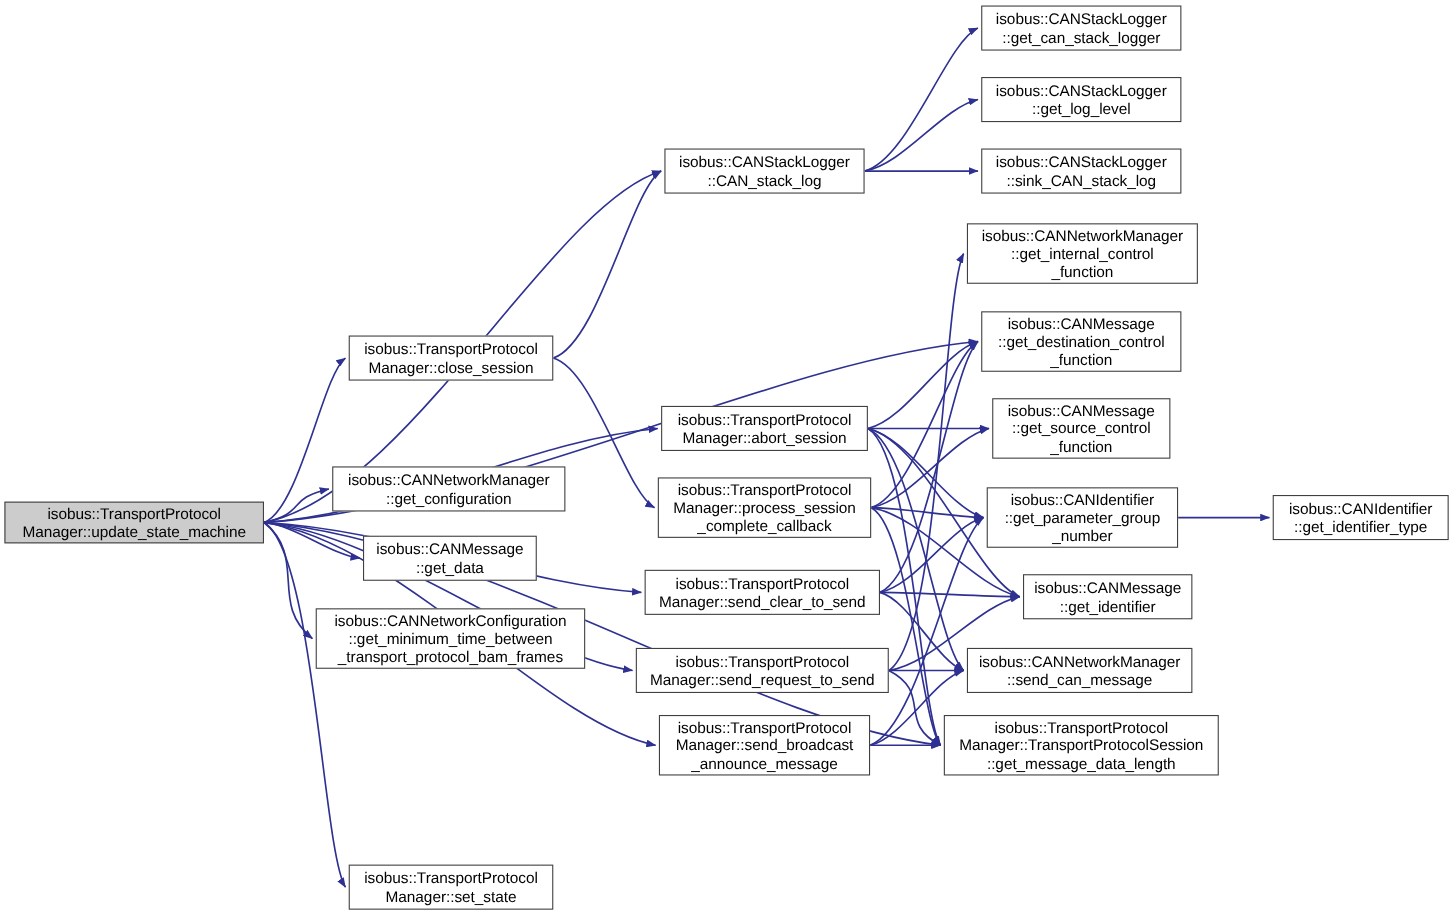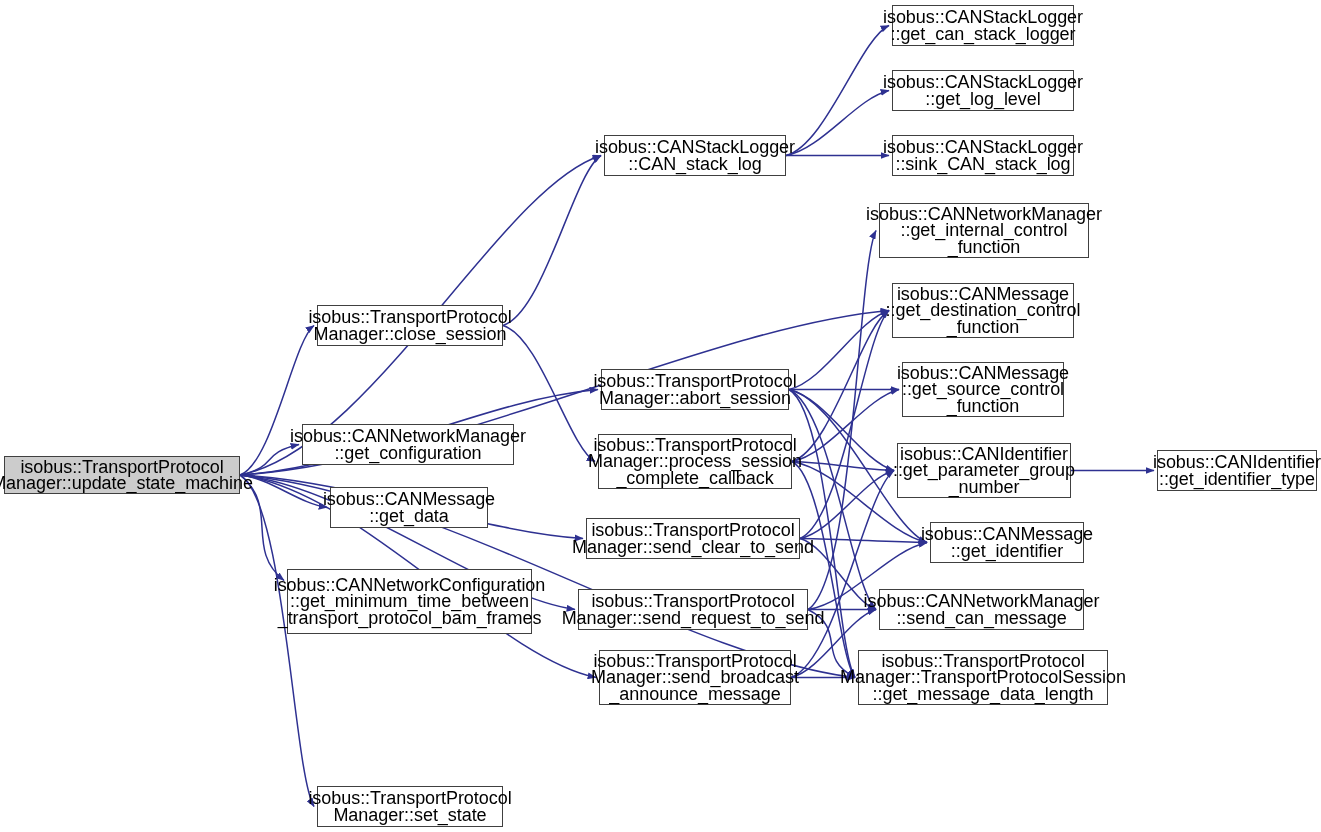--- a/index.html
+++ b/index.html
@@ -24,21 +24,21 @@
     width: 1321px;
     height: 832px;
   }
   .node-box {
     position: absolute;
     box-sizing: border-box;
     border: 1px solid #404040;
     background: #ffffff;
     color: #000000;
     font-family: "Liberation Sans", sans-serif;
-    font-size: 18px;
+    font-size: 14px;
     line-height: 16.4px;
     text-align: center;
     display: flex;
     align-items: center;
     justify-content: center;
     white-space: pre;
     letter-spacing: -0.05px;
   }
   .node-box.highlight {
     background: #cccccc;
@@ -135,21 +135,21 @@
 ::send_can_message</span></div>
       <div class="node-box" style="left: 858px; top: 650px; width: 250px; height: 55px;"><span class="node-label">isobus::TransportProtocol
 Manager::TransportProtocolSession
 ::get_message_data_length</span></div>
       <div class="node-box" style="left: 317px; top: 305px; width: 186px; height: 41px;"><span class="node-label">isobus::TransportProtocol
 Manager::close_session</span></div>
       <div class="node-box" style="left: 302px; top: 424px; width: 212px; height: 41px;"><span class="node-label">isobus::CANNetworkManager
 ::get_configuration</span></div>
       <div class="node-box" style="left: 330px; top: 487px; width: 158px; height: 41px;"><span class="node-label">isobus::CANMessage
 ::get_data</span></div>
-      <div class="node-box" style="left: 287px; top: 553px; width: 245px; height: 65px; margin-top: 16px;"><span class="node-label">isobus::CANNetworkConfiguration
+      <div class="node-box" style="left: 287px; top: 553px; width: 245px; height: 55px;"><span class="node-label">isobus::CANNetworkConfiguration
 ::get_minimum_time_between
 _transport_protocol_bam_frames</span></div>
       <div class="node-box" style="left: 317px; top: 786px; width: 186px; height: 41px;"><span class="node-label">isobus::TransportProtocol
 Manager::set_state</span></div>
       <div class="node-box" style="left: 601px; top: 369px; width: 188px; height: 41px;"><span class="node-label">isobus::TransportProtocol
 Manager::abort_session</span></div>
       <div class="node-box" style="left: 598px; top: 434px; width: 194px; height: 55px;"><span class="node-label">isobus::TransportProtocol
 Manager::process_session
 _complete_callback</span></div>
       <div class="node-box" style="left: 586px; top: 518px; width: 214px; height: 41px;"><span class="node-label">isobus::TransportProtocol

